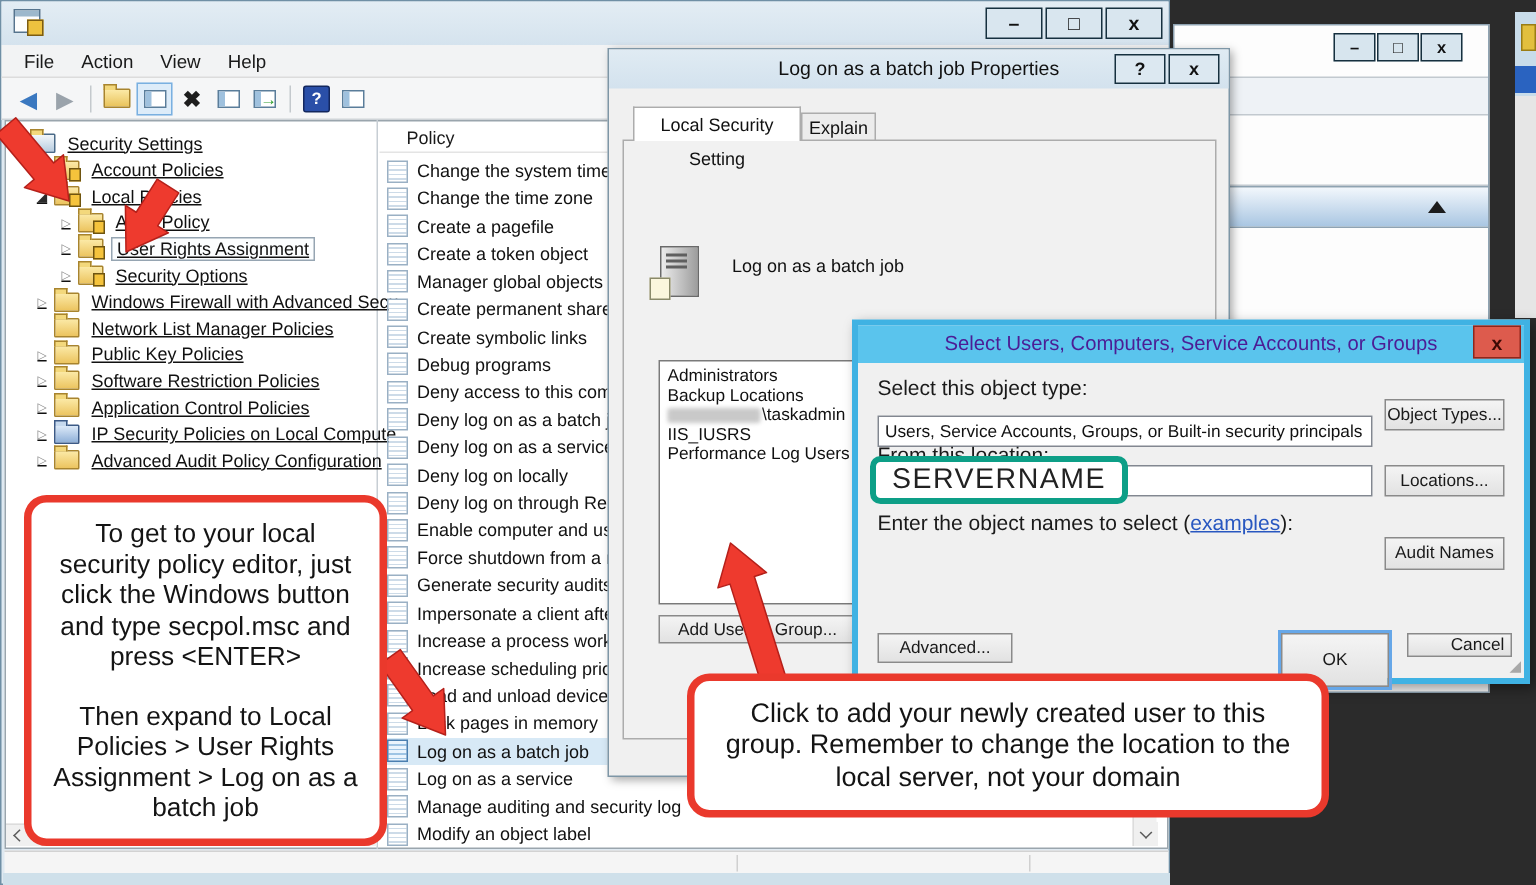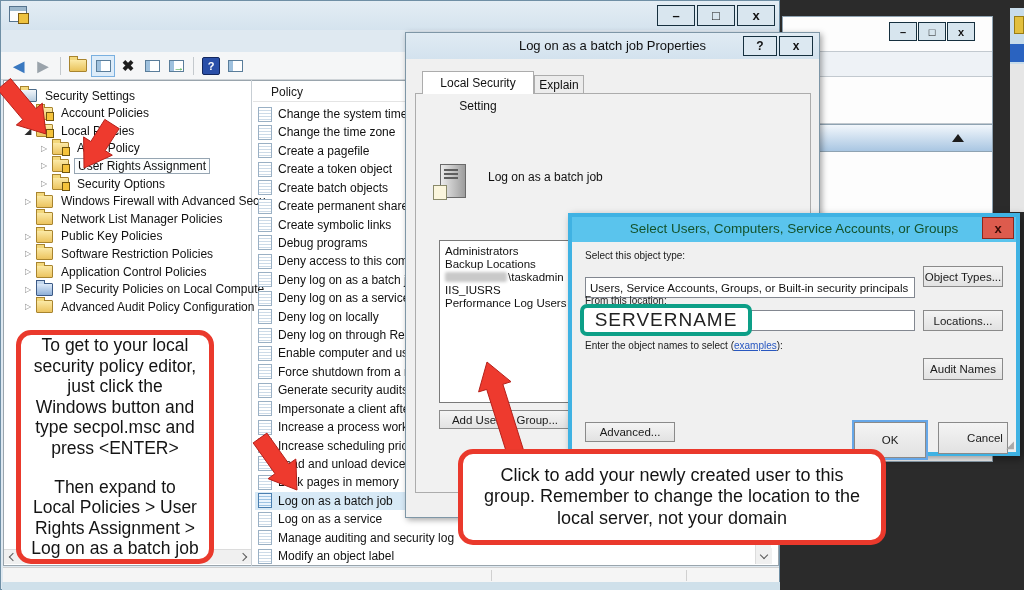--- a/index.html
+++ b/index.html
@@ -27,21 +27,21 @@
   .mini-folder{width:16px;height:11px;background:linear-gradient(#fbe9a6,#e9c35b);border:1px solid #a8842e;border-radius:1px;position:relative;}
   .mini-folder::before{content:"";position:absolute;left:-1px;top:-4px;width:7px;height:3px;background:#f3d87c;border:1px solid #a8842e;border-bottom:none;}
   .mini-win{width:15px;height:12px;background:#fff;border:1px solid #5a7d9a;position:relative;box-sizing:border-box;}
   .mini-win::before{content:"";position:absolute;left:0;top:0;width:4px;height:100%;background:#9fc1de;}
   .tb-active{border:1px solid #7ab0e0;background:#ddecf9;}
   .help-ic{width:16px;height:16px;background:#2a4fa8;border:1px solid #13275e;border-radius:2px;color:#fff;font-size:11px;font-weight:bold;display:flex;align-items:center;justify-content:center;}
   .green-arrow{position:absolute;right:-2px;bottom:-2px;color:#2f9e2f;font-weight:bold;font-size:11px;line-height:1;}
   
   .content{left:2px;top:79px;width:776px;height:486px;background:#fff;border:1px solid #9aa5ad;box-sizing:border-box;}
   .pane-divider{left:250px;top:79px;width:1px;height:486px;background:#c7ced4;}
-  .tree-row{position:absolute;height:17px;font-size:12px;white-space:nowrap;display:flex;align-items:center;}
+  .tree-row{position:absolute;height:17px;font-size:12px;white-space:nowrap;display:flex;align-items:center;text-decoration:underline;}
   .expander{width:10px;display:inline-block;text-align:center;font-size:8px;color:#8a8a8a;}
   .expander.open{color:#2b2b2b;font-size:9px;}
   .fi{width:15px;height:11px;background:linear-gradient(#fbe9a6,#ecc45f);border:1px solid #a8842e;border-radius:1px;position:relative;display:inline-block;margin:0 5px 0 3px;flex:none;}
   .fi::before{content:"";position:absolute;left:-1px;top:-4px;width:7px;height:3px;background:#f3d87c;border:1px solid #a8842e;border-bottom:none;}
   .fi.lock::after{content:"";position:absolute;right:-2px;bottom:-2px;width:6px;height:7px;background:#f5c33c;border:1px solid #6e5410;}
   .fi.computer{background:linear-gradient(#dce9f8,#8fb0d8);border-color:#3c5a86;}
   .fi.computer::before{background:#c6d9ee;border-color:#3c5a86;}
   .fi.console-root{background:linear-gradient(#f2f6fa,#b8cde0);border-color:#4a6a88;}
   .tree-label{padding:0 3px;}
   .tree-sel{border:1px solid #96a5b2;background:#fbfdfe;}
@@ -75,23 +75,23 @@
   .server-ic{left:24px;top:70px;width:26px;height:34px;background:linear-gradient(90deg,#ececec,#9d9d9d);border:1px solid #6a6a6a;box-sizing:border-box;}
   .server-ic::before{content:"";position:absolute;left:3px;top:4px;width:14px;height:2px;background:#5f5f5f;box-shadow:0 4px 0 #5f5f5f,0 8px 0 #5f5f5f;}
   .server-ic::after{content:"";position:absolute;left:-8px;bottom:-3px;width:12px;height:13px;background:#fbf6dd;border:1px solid #8a8a6a;}
   .members-box{left:23px;top:146px;width:356px;height:163px;background:#fff;border:1px solid #7a7a7a;box-sizing:border-box;overflow:hidden;}
   .member-row{position:absolute;left:5px;height:13px;font-size:11.5px;white-space:nowrap;display:flex;align-items:center;}
   .redact{display:inline-block;width:62px;height:10px;background:#c9c9c9;border-radius:2px;filter:blur(1.5px);margin-right:1px;}
   .win-push{border:1px solid #8a8a8a;background:linear-gradient(#f4f4f4,#e2e2e2);font-size:11.5px;text-align:right;box-sizing:border-box;position:absolute;display:flex;align-items:center;justify-content:center;color:#1a1a1a;}
   
   .select-dialog{left:568px;top:213px;width:452px;height:243px;box-sizing:border-box;border:4px solid #3fb2e3;background:#f0f0f0;box-shadow:3px 3px 8px rgba(0,0,0,.4);}
   .sel-title{left:0;top:0;width:100%;height:25px;background:#5ac4ed;}
-  .sel-title-text{width:100%;top:4px;text-align:center;font-size:13.5px;color:#14532d;}
+  .sel-title-text{width:100%;top:4px;text-align:center;font-size:13.5px;color:#4c1d95;}
   .sel-close{position:absolute;top:0px;right:2px;width:32px;height:22px;background:#dd5b4d;border:1px solid #8e261c;color:#3c0a05;font-weight:bold;font-size:13px;text-align:center;line-height:21px;box-sizing:border-box;}
-  .sel-label{position:absolute;font-size:10px;color:#1a1a1a;white-space:nowrap;}
+  .sel-label{position:absolute;font-size:14px;color:#1a1a1a;white-space:nowrap;}
   .sel-input{position:absolute;background:#fff;border:1px solid #828790;font-size:11.5px;display:flex;align-items:center;padding-left:4px;box-sizing:border-box;white-space:nowrap;overflow:hidden;}
   .link{color:#2857c0;text-decoration:underline;}
   .caret{display:inline-block;width:1px;height:12px;background:#000;margin-left:1px;vertical-align:middle;}
   .focus-ring{outline:2px solid #66a7e8;outline-offset:0px;}
   .grip{position:absolute;right:2px;bottom:2px;color:#a8a8a8;font-size:10px;}
   
   .servername-box{left:580px;top:304px;width:172px;height:32px;background:#fff;border:4px solid #0d9f87;border-radius:7px;box-sizing:border-box;display:flex;align-items:center;justify-content:center;font-size:19px;letter-spacing:1px;color:#222;z-index:55;}
   
   .bg-window{left:782px;top:16px;width:211px;height:446px;background:#fdfdfd;border:1px solid #8fa3b2;box-sizing:border-box;}
   .bgw-btn{position:absolute;top:5px;height:19px;width:28px;border:1px solid #16303f;background:#d7e5ee;text-align:center;font-weight:bold;font-size:11px;line-height:18px;box-sizing:border-box;}
@@ -100,21 +100,21 @@
   .bg-bluebar{position:absolute;left:1px;width:208px;height:26px;background:linear-gradient(#f2f7fc,#a9c6e2);border-top:1px solid #8fa3b2;border-bottom:1px solid #8fa3b2;}
   .bg-bluebar .tri{position:absolute;right:28px;top:9px;width:0;height:0;border-left:6px solid transparent;border-right:6px solid transparent;border-bottom:8px solid #1c1c1c;}
   .edge-window{left:1010px;top:8px;width:14px;height:204px;background:#c8dcea;}
   .edge-yellow{position:absolute;left:4px;top:8px;width:10px;height:18px;background:#e2bf3e;border:1px solid #9a7d14;box-sizing:border-box;}
   .edge-blue{position:absolute;left:0;top:36px;width:14px;height:18px;background:#2a63c0;}
   .edge-gray{position:absolute;left:0;top:56px;width:14px;height:148px;background:#e6e6e6;}
   
   .callout{position:absolute;background:#fff;border:5px solid #ea392c;border-radius:15px;z-index:60;
            display:flex;flex-direction:column;justify-content:center;text-align:center;color:#141414;box-sizing:border-box;}
   .callout p{margin:0;}
-  #callout-left{left:16px;top:330px;width:198px;height:234px;font-size:17.5px;line-height:1.17;padding:4px 10px;}
+  #callout-left{left:16px;top:330px;width:242px;height:234px;font-size:17.5px;line-height:1.17;padding:4px 10px;}
   #callout-left p + p{margin-top:19px;}
   #callout-bottom{left:458px;top:449px;width:428px;height:96px;font-size:18px;line-height:1.2;padding:6px 14px;}
   #arrow-layer{position:absolute;left:0;top:0;width:1024px;height:590px;z-index:50;pointer-events:none;}
 </style>
 </head>
 <body>
 
 <div id="screen">
 
   <div class="abs edge-window">
@@ -136,20 +136,26 @@
       </div>
   </div>
 
   <div class="abs main-window">
     <div class="abs titlebar">
       <div class="abs app-ic"></div>
       <div class="winbtn" style="left:656px;top:4px;">–</div>
       <div class="winbtn" style="left:696px;top:4px;">□</div>
       <div class="winbtn" style="left:736px;top:4px;">x</div>
     </div>
+    <div class="abs menubar">
+        <span class="menu-item">File</span>
+        <span class="menu-item">Action</span>
+        <span class="menu-item">View</span>
+        <span class="menu-item">Help</span>
+      </div>
     <div class="abs toolbar">
         <span class="tbicon ic-back">◀</span>
         <span class="tbicon ic-forward">▶</span>
         <span class="tbsep"></span>
         <span class="tbicon">
           <span class="mini-folder"></span>
         </span>
         <span class="tbicon tb-active">
           <span class="mini-win"></span>
         </span>
@@ -252,21 +258,21 @@
         <div class="policy-row" style="top: 140.84px;">
           <span class="pi"></span>
           <span>Create a pagefile</span>
         </div>
         <div class="policy-row" style="top: 159.26px;">
           <span class="pi"></span>
           <span>Create a token object</span>
         </div>
         <div class="policy-row" style="top: 177.68px;">
           <span class="pi"></span>
-          <span>Create batch objects</span>
+          <span>Manager global objects</span>
         </div>
         <div class="policy-row" style="top: 196.1px;">
           <span class="pi"></span>
           <span>Create permanent shared</span>
         </div>
         <div class="policy-row" style="top: 214.52px;">
           <span class="pi"></span>
           <span>Create symbolic links</span>
         </div>
         <div class="policy-row" style="top: 232.94px;">
@@ -410,21 +416,21 @@
     <div class="win-push" style="left:351px;top:49px;width:80px;height:21px;">Object Types...</div>
     <div class="sel-label" style="left:13px;top:78px;">From this location:</div>
     <div class="sel-input" style="left:13px;top:93px;width:330px;height:21px;"></div>
     <div class="win-push" style="left:351px;top:93px;width:80px;height:21px;">Locations...</div>
     <div class="sel-label" style="left:13px;top:123px;">
       <span>Enter the object names to select (</span><span class="link">examples</span><span>):</span>
     </div>
     <div class="win-push" style="left:351px;top:141px;width:80px;height:22px;">Audit Names</div>
     <div class="win-push" style="left:13px;top:205px;width:90px;height:20px;">Advanced...</div>
     <div class="win-push focus-ring" style="left:282px;top:205px;width:72px;height:36px;">OK</div>
-    <div class="win-push" style="left:366px;top:205px;width:70px;height:32px;padding-left:24px;">Cancel</div>
+    <div class="win-push" style="left:366px;top:205px;width:70px;height:16px;padding-left:24px;">Cancel</div>
     <div class="grip">◢</div>
   </div>
 
   <div class="abs servername-box">SERVERNAME</div>
 
   <svg id="arrow-layer">
       <polygon points="-2.5,89.5 22.8,119.6 16.3,125.0 46.0,134.0 42.3,103.2 35.8,108.6 10.5,78.5" fill="#ee3a2e" stroke="#b5201a" stroke-width="1" stroke-linejoin="round"></polygon>
       <polygon points="104.8,119.4 90.8,141.5 83.6,136.9 84.0,168.0 112.3,155.2 105.1,150.6 119.2,128.6" fill="#ee3a2e" stroke="#b5201a" stroke-width="1" stroke-linejoin="round"></polygon>
       <polygon points="253.1,442.9 275.0,473.7 268.1,478.7 297.0,490.0 295.8,459.0 288.9,463.9 266.9,433.1" fill="#ee3a2e" stroke="#b5201a" stroke-width="1" stroke-linejoin="round"></polygon>
       <polygon points="532.1,477.5 502.9,384.3 511.0,381.7 487.0,362.0 478.6,391.9 486.7,389.4 515.9,482.5" fill="#ee3a2e" stroke="#b5201a" stroke-width="1" stroke-linejoin="round"></polygon>

